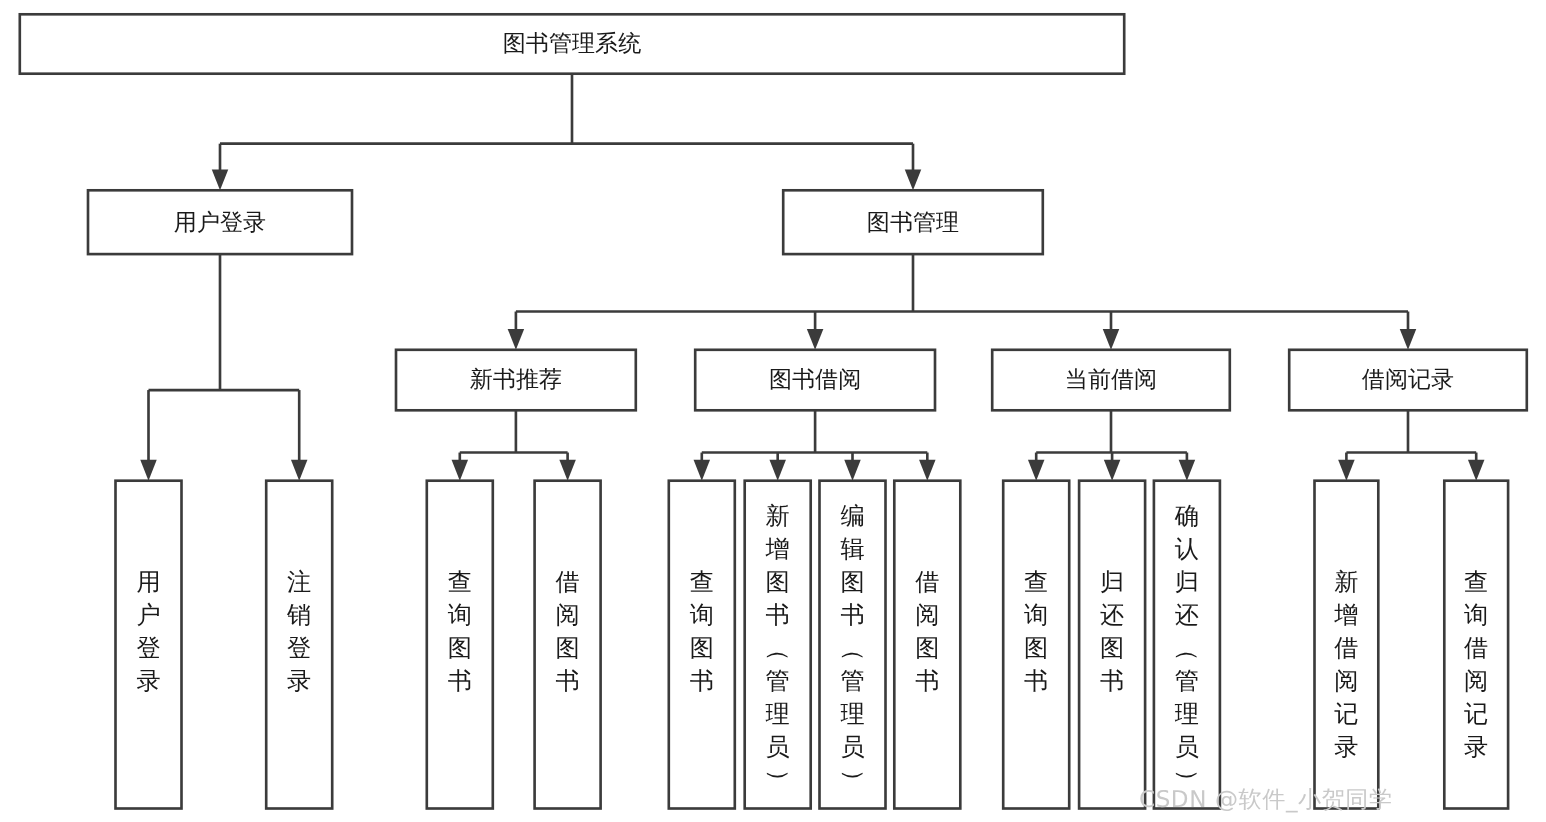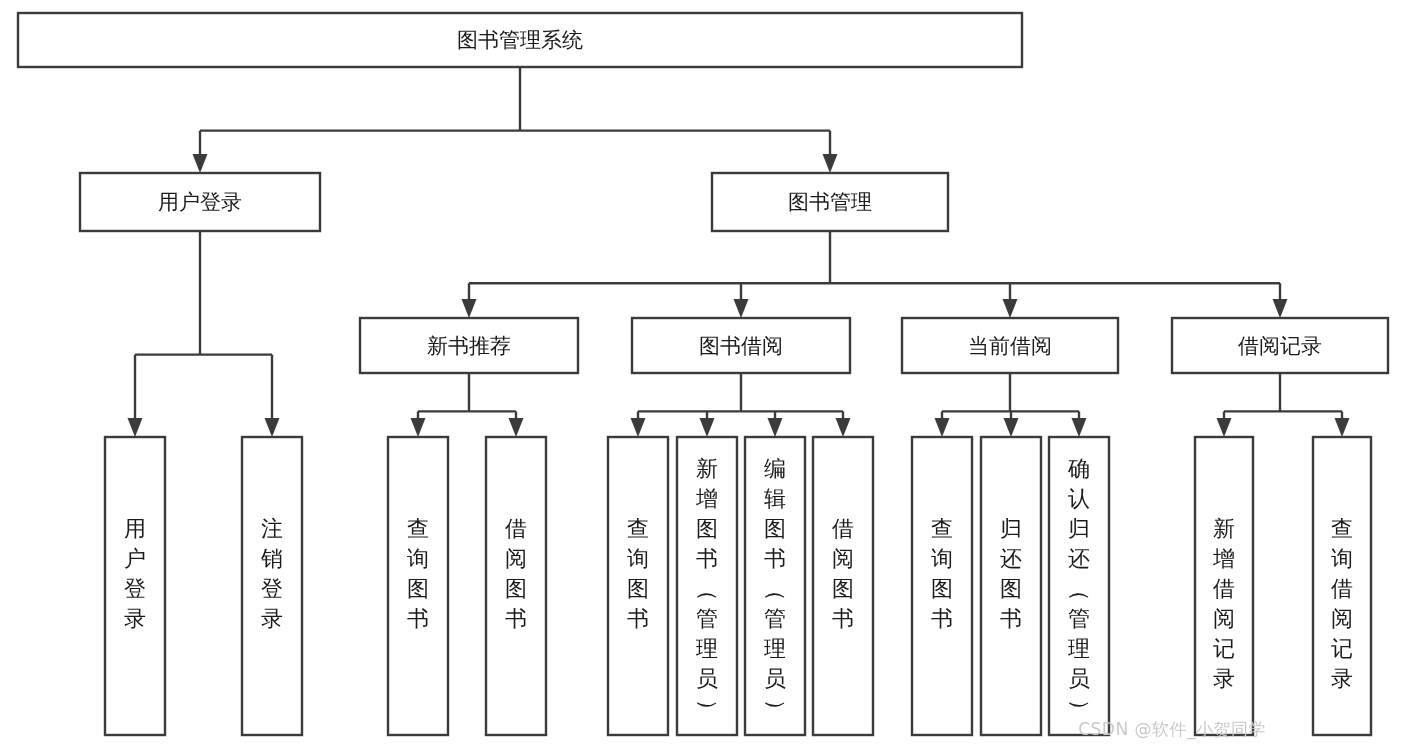--- a/index.html
+++ b/index.html
@@ -54,21 +54,21 @@
   }
   .arrow-head {
     fill: #3b3b3b;
     stroke: none;
   }
   .watermark {
     position: absolute;
     right: 8px;
     bottom: 6px;
     font-family: "DejaVu Sans", "Liberation Sans", sans-serif;
-    font-size: 17px;
+    font-size: 21px;
     color: #c9c9c9;
     letter-spacing: 0.5px;
     white-space: nowrap;
     user-select: none;
   }
 </style>
 </head>
 <body>
 
 <div id="diagram-root">

